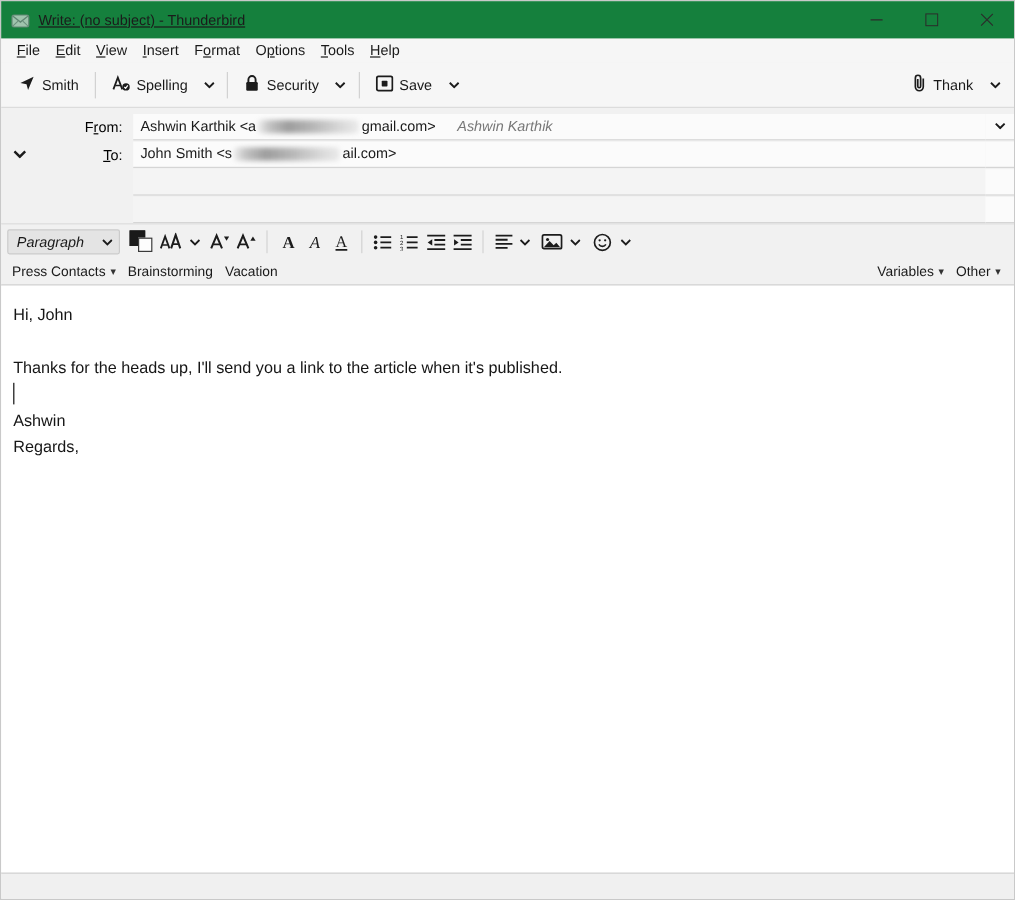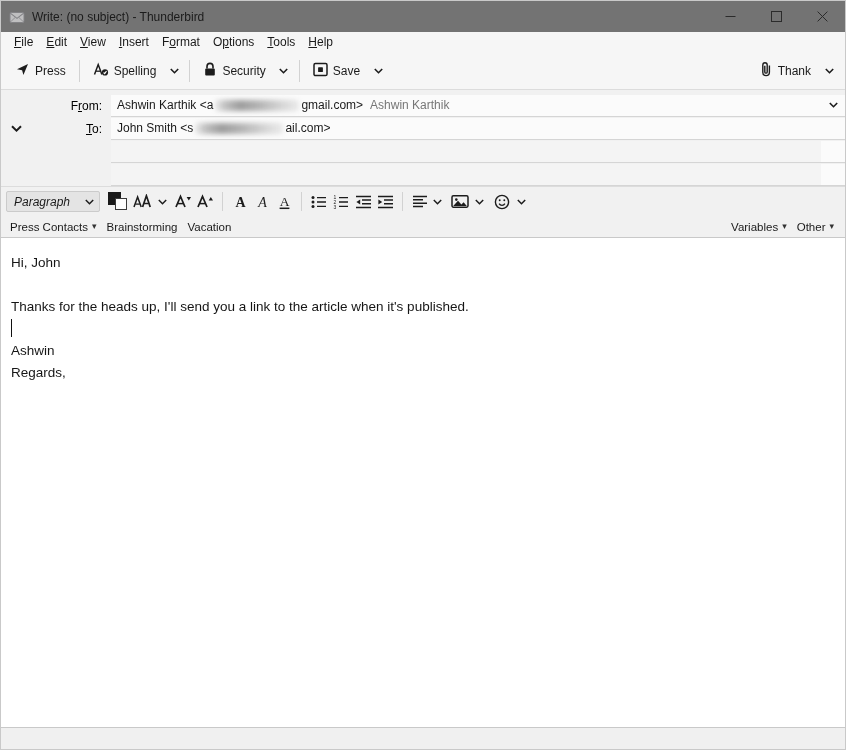--- a/index.html
+++ b/index.html
@@ -22,24 +22,25 @@
     background: #f6f6f6;
     border: 1px solid #c9c9c9;
     display: flex;
     flex-direction: column;
   }
 
   
   .titlebar {
     height: 31px;
     min-height: 31px;
-    background: #737373;
+    background: #15803d;
     display: flex;
     align-items: center;
     position: relative;
+    text-decoration: underline;
   }
   .title-icon {
     width: 16px;
     height: 16px;
     margin-left: 8px;
     margin-right: 7px;
     opacity: .65;
     flex: 0 0 auto;
   }
   .title-text {
@@ -169,22 +170,23 @@
     height: 22px;
     display: flex;
     align-items: center;
     justify-content: center;
     background: #fbfbfb;
     border-bottom: 1px solid #d5d5d5;
     box-sizing: border-box;
   }
   .addr-text { white-space: nowrap; }
   .addr-italic {
+    font-style: italic;
     color: #777;
-    margin-left: 7px;
+    margin-left: 18px;
     white-space: nowrap;
   }
   .blur {
     display: inline-block;
     vertical-align: middle;
     background: linear-gradient(90deg,
         rgba(150,150,150,.15) 0%,
         rgba(120,120,120,.45) 12%,
         rgba(100,100,100,.62) 30%,
         rgba(115,115,115,.5) 55%,
@@ -380,21 +382,21 @@
   </div>
 
   <div class="toolbar">
 
     <div class="tb-btn">
       <span class="tb-icon">
         <svg width="15" height="15" viewBox="0 0 15 15">
           <path d="M2 7.2 L13 2 L8.4 13 L7.1 8.3 Z" fill="#1c1c1c"></path>
         </svg>
       </span>
-      <span>Press</span>
+      <span>Smith</span>
     </div>
 
     <div class="tb-sep"></div>
 
     <div class="tb-btn">
       <span class="tb-icon">
         <svg width="16" height="15" viewBox="0 0 16 15">
           <path d="M1.5 12.5 L5.2 2.6 L8.9 12.5" fill="none" stroke="#1c1c1c" stroke-width="1.5"></path>
           <path d="M3.1 9.2 H7.4" stroke="#1c1c1c" stroke-width="1.3"></path>
           <circle cx="12" cy="10.4" r="3.1" fill="#1c1c1c"></circle>

